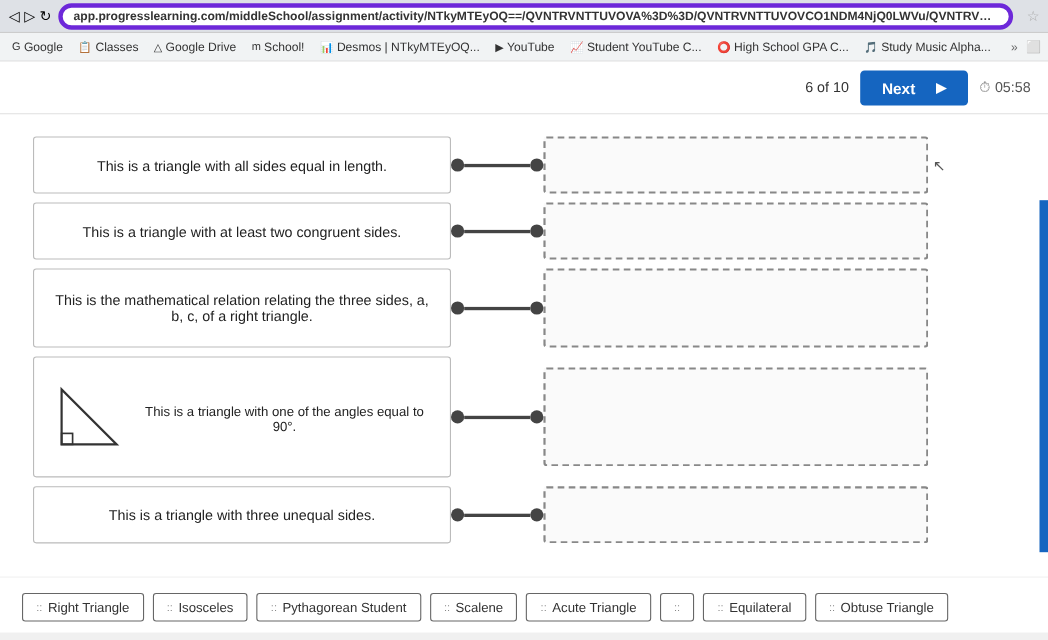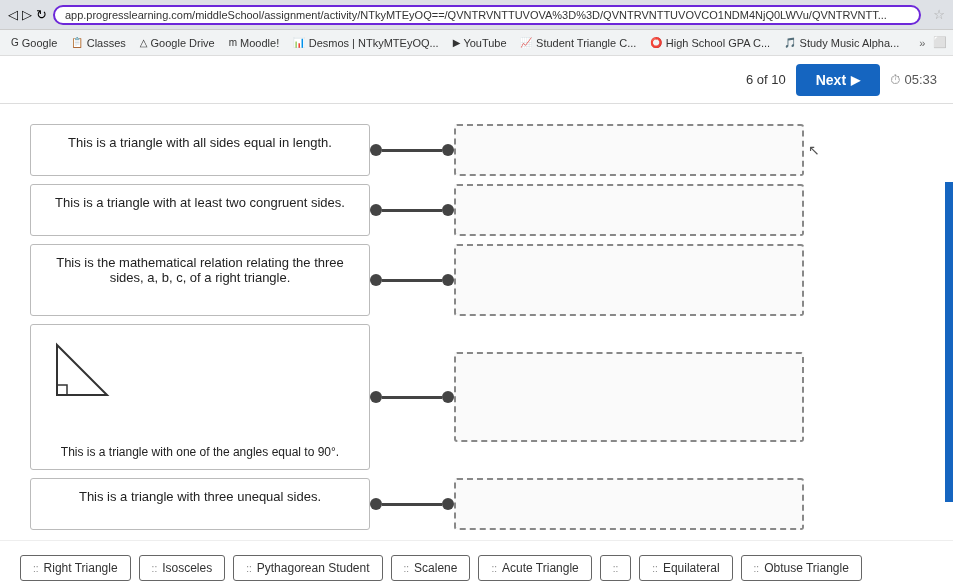--- a/index.html
+++ b/index.html
@@ -21,28 +21,29 @@
       gap: 6px;
       height: 30px;
       border-bottom: 1px solid #ccc;
     }
     .browser-icons {
       display: flex; gap: 4px; align-items: center;
     }
     .address-bar {
       flex: 1;
       background: white;
-      border: 2px solid #6d28d9;
+      border: 4px solid #6d28d9;
       border-radius: 12px;
       padding: 2px 10px;
       font-size: 11px;
       color: #333;
       white-space: nowrap;
       overflow: hidden;
       text-overflow: ellipsis;
+      font-weight: bold;
     }
 
     
     .bookmarks-bar {
       background: #f1f3f4;
       border-bottom: 1px solid #ddd;
       display: flex;
       align-items: center;
       padding: 2px 6px;
       height: 26px;
@@ -78,21 +79,21 @@
     }
     .next-btn {
       background: #1565c0;
       color: white;
       border: none;
       padding: 8px 20px;
       border-radius: 4px;
       font-size: 14px;
       font-weight: bold;
       cursor: pointer;
-      display: flex; align-items: center; gap: 5px;
+      display: flex; align-items: center; gap: 19px;
     }
     .next-btn .arrow { font-size: 12px; }
     .timer {
       display: flex; align-items: center; gap: 4px;
       color: #555; font-size: 13px;
     }
     .timer-icon { color: #888; }
 
     
     .main-content {
@@ -115,35 +116,34 @@
       display: flex;
       align-items: center;
       gap: 0;
     }
 
     .definition-box {
       background: white;
       border: 1.5px solid #bbb;
       border-radius: 3px;
       padding: 10px 16px;
-      width: 340px;
+      width: 380px;
       min-height: 52px;
       display: flex;
+      align-items: center;
       font-size: 13px;
       color: #222;
       text-align: center;
       justify-content: center;
     }
     .definition-box.tall {
       min-height: 72px;
     }
     .definition-box.image-box {
-      flex-direction: column;
       min-height: 100px;
-      gap: 36px;
     }
 
     .connector-line {
       display: flex;
       align-items: center;
       position: relative;
     }
     .dot-left {
       width: 12px; height: 12px;
       background: #444;
@@ -235,33 +235,33 @@
   <div class="bookmark-item">
     <span class="bm-icon">📋</span>
     <span>Classes</span>
   </div>
   <div class="bookmark-item">
     <span class="bm-icon">△</span>
     <span>Google Drive</span>
   </div>
   <div class="bookmark-item">
     <span class="bm-icon">m</span>
-    <span>Moodle!</span>
+    <span>School!</span>
   </div>
   <div class="bookmark-item">
     <span class="bm-icon">📊</span>
     <span>Desmos | NTkyMTEyOQ...</span>
   </div>
   <div class="bookmark-item">
     <span class="bm-icon">▶</span>
     <span>YouTube</span>
   </div>
   <div class="bookmark-item">
     <span class="bm-icon">📈</span>
-    <span>Student Triangle C...</span>
+    <span>Student YouTube C...</span>
   </div>
   <div class="bookmark-item">
     <span class="bm-icon">⭕</span>
     <span>High School GPA C...</span>
   </div>
   <div class="bookmark-item">
     <span class="bm-icon">🎵</span>
     <span>Study Music Alpha...</span>
   </div>
   <span class="bm-more">»</span>
@@ -270,21 +270,21 @@
 
 <div class="app-top-bar">
   <div class="progress-info">
     <span class="progress-text">6 of 10</span>
     <button class="next-btn">
       <span>Next</span>
       <span class="arrow">▶</span>
     </button>
     <div class="timer">
       <span class="timer-icon">⏱</span>
-      <span>05:33</span>
+      <span>05:58</span>
     </div>
   </div>
 </div>
 
 <div style="position:relative; background:white;">
   <div class="main-content">
     <div class="matching-area">
 
       <div class="match-row">
         <div class="definition-box">

